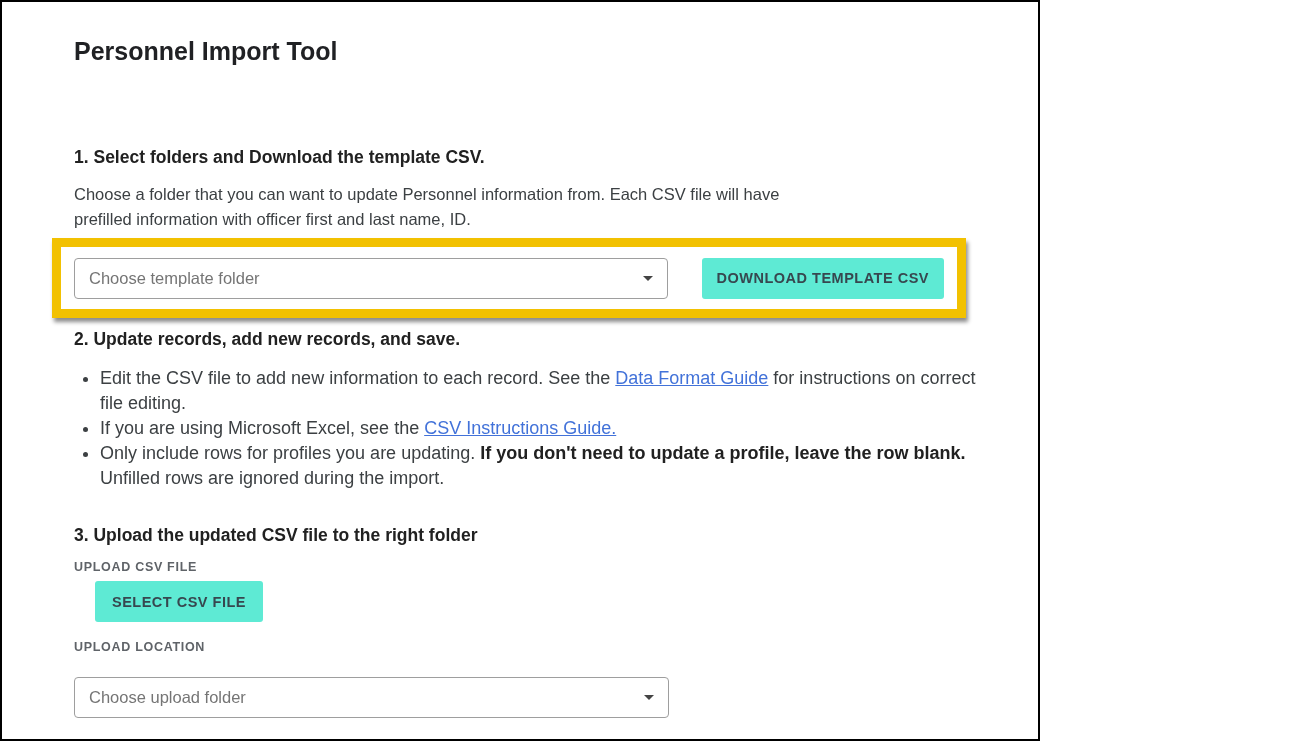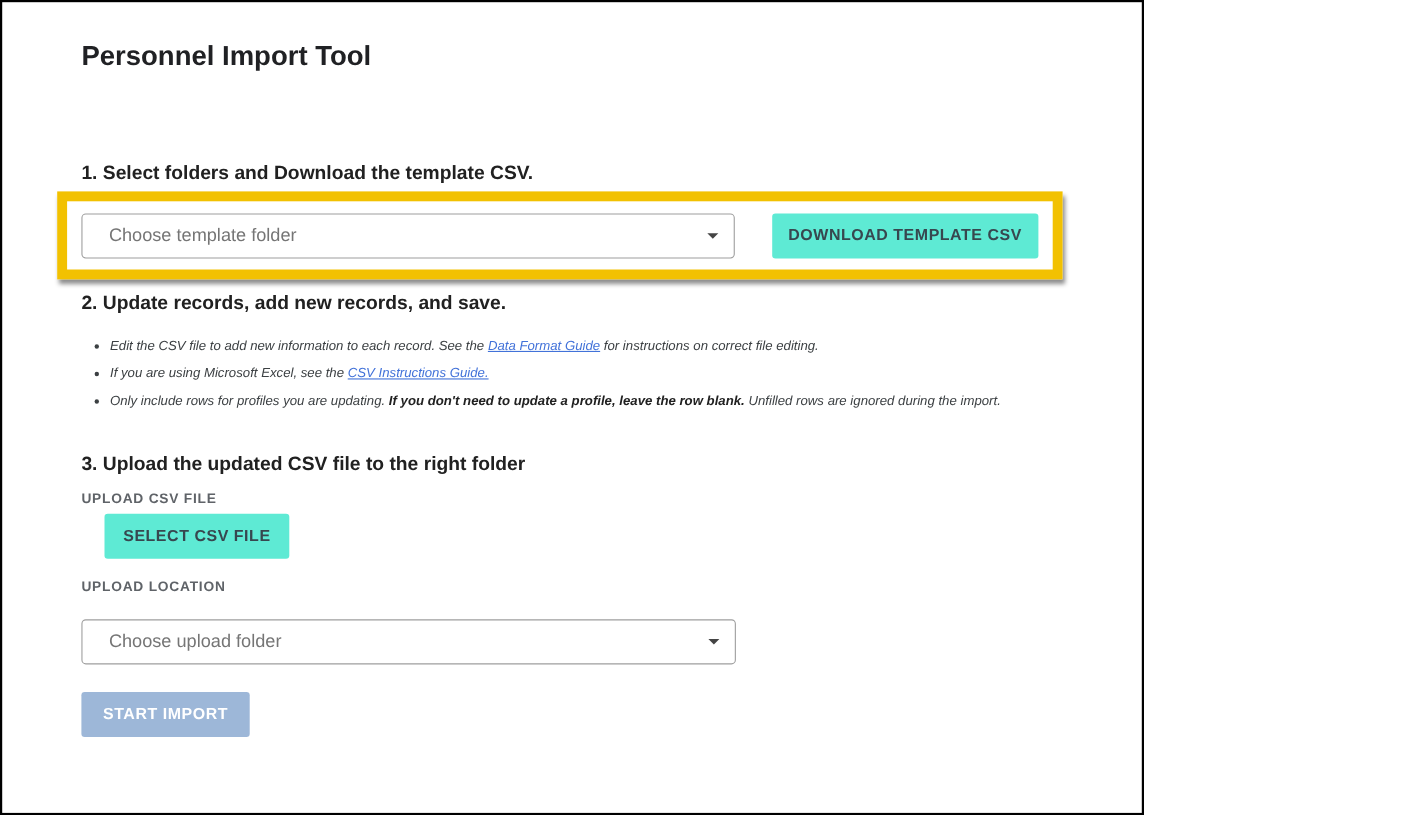--- a/index.html
+++ b/index.html
@@ -56,21 +56,21 @@
 
   .select-box {
     width: 595px;
     height: 41px;
     border: 1px solid #9e9e9e;
     border-radius: 4px;
     background: #ffffff;
     display: flex;
     align-items: center;
     justify-content: space-between;
-    padding: 0 14px 0 24px;
+    padding: 0 14px 0 14px;
     cursor: pointer;
   }
   .select-placeholder {
     font-size: 16.5px;
     color: #757575;
   }
   .caret {
     width: 0; height: 0;
     border-left: 5px solid transparent;
     border-right: 5px solid transparent;
@@ -106,24 +106,23 @@
   }
 
   .step2-heading { margin-top: 10px; }
 
   .bullets {
     margin-top: 16px;
     padding-left: 26px;
     list-style: disc;
   }
   .bullets li {
-    font-size: 12px;
+    font-size: 18px;
     line-height: 25px;
     color: #3c4043;
-    font-style: italic;
   }
   .bullets .b { font-weight: 700; color: #212121; }
   .link {
     color: #4272d9;
     text-decoration: underline;
     cursor: pointer;
   }
 
   .step3-heading { margin-top: 33px; }
 
@@ -140,20 +139,21 @@
 </head>
 <body>
 
 <div class="page">
   <div class="content">
 
     <h1 class="page-title">Personnel Import Tool</h1>
 
     
     <h2 class="step-heading step1-heading">1. Select folders and Download the template CSV.</h2>
+    <p class="step-desc">Choose a folder that you can want to update Personnel information from. Each CSV file will have prefilled information with officer first and last name, ID.</p>
 
     <div class="highlight-box">
       <div class="select-box">
         <span class="select-placeholder">Choose template folder</span>
         <span class="caret"></span>
       </div>
       <button class="btn btn-gray btn-download">DOWNLOAD TEMPLATE CSV</button>
     </div>
 
     

